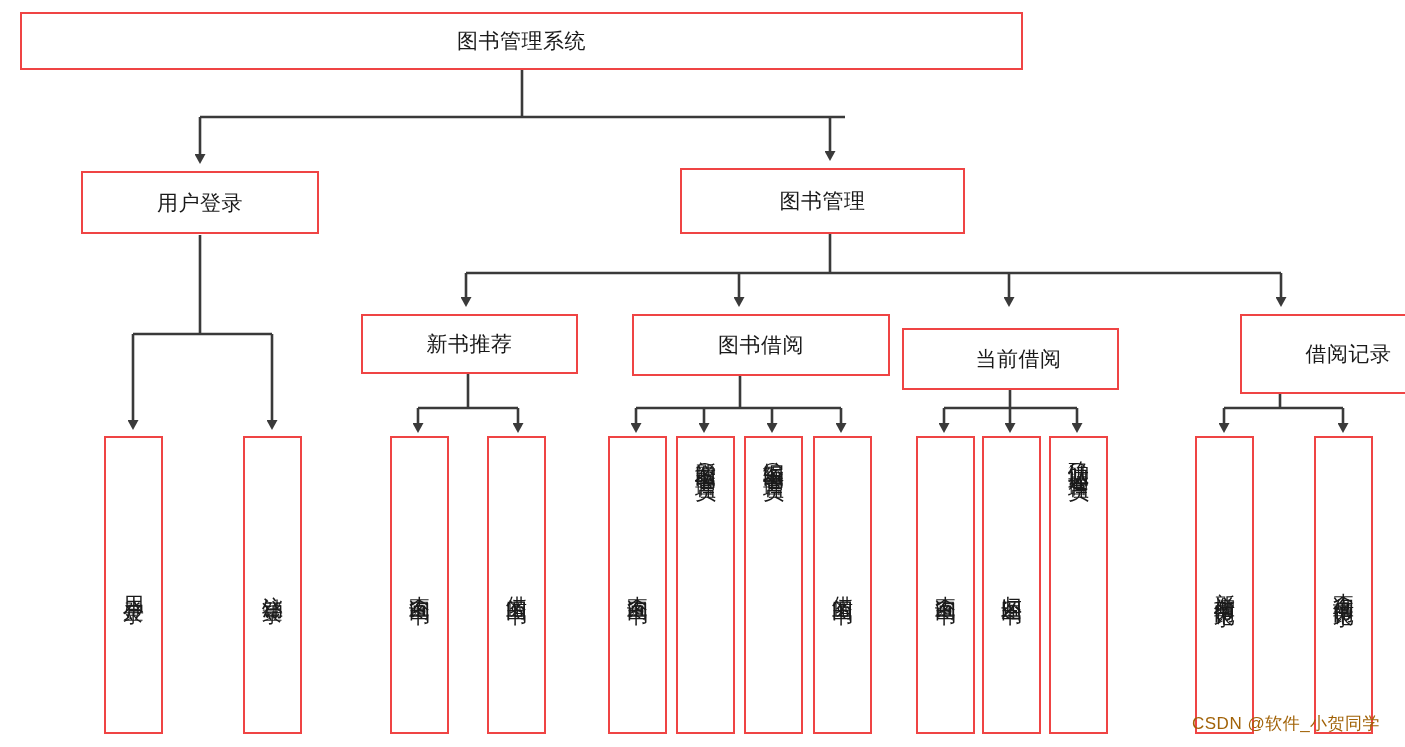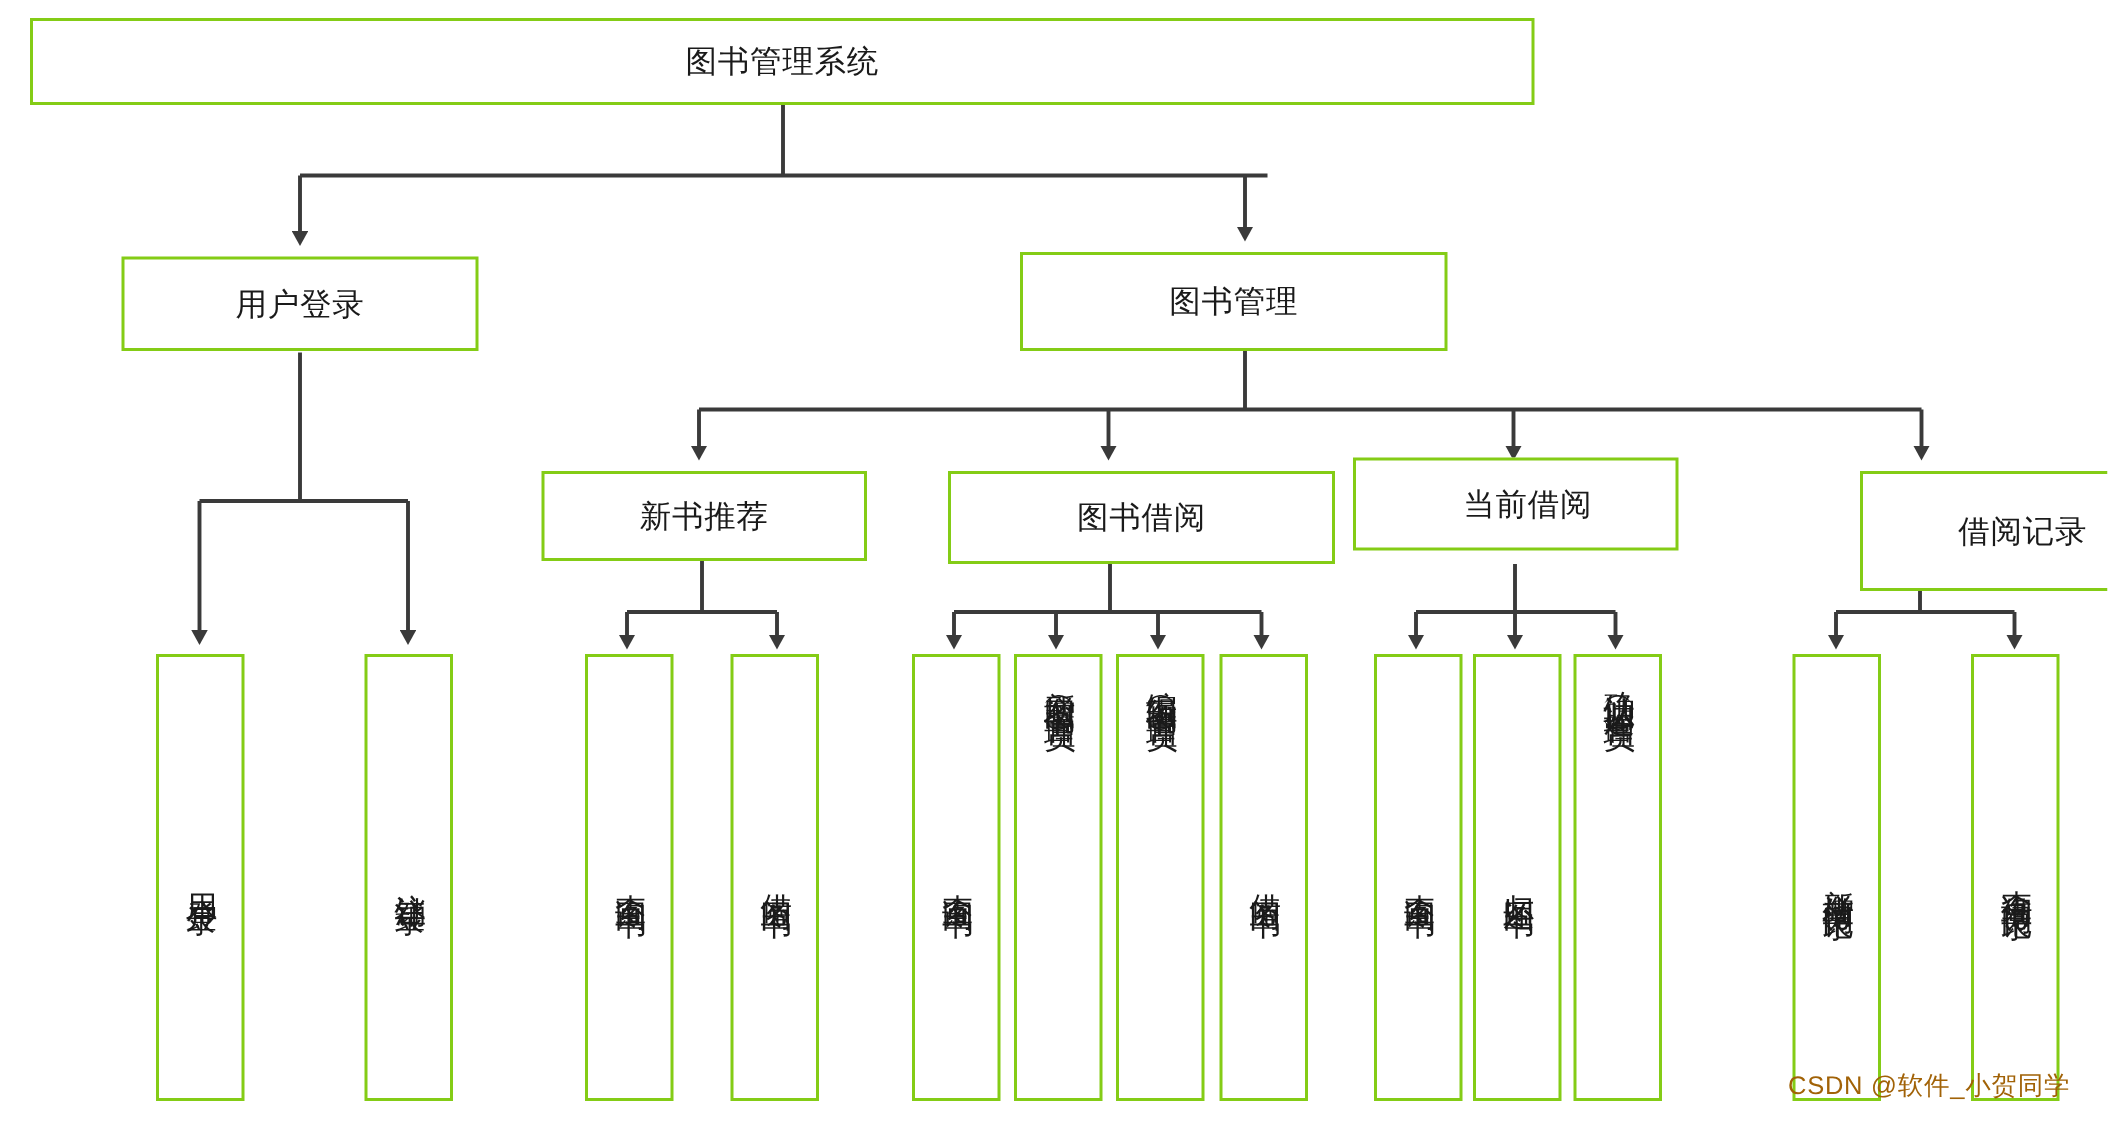--- a/index.html
+++ b/index.html
@@ -22,21 +22,21 @@
     left: 0;
     top: 0;
     width: 1405px;
     height: 747px;
     pointer-events: none;
   }
   .node {
     position: absolute;
     box-sizing: border-box;
     background: #ffffff;
-    border: 2px solid #84cc16;
+    border: 2px solid #ef4444;
     display: flex;
     align-items: center;
     justify-content: center;
     color: #1a1a1a;
   }
   .node.h {
     font-size: 21px;
     letter-spacing: 0.5px;
   }
   .node.v {
@@ -133,21 +133,21 @@
   </div>
 
   <div class="node h" style="left:361px; top:314px; width:217px; height:60px;align-items:center;">
     <span>新书推荐</span>
   </div>
 
   <div class="node h" style="left:632px; top:314px; width:258px; height:62px;">
     <span>图书借阅</span>
   </div>
 
-  <div class="node h" style="left:902px; top:305px; width:217px; height:62px;padding-left:16px;">
+  <div class="node h" style="left:902px; top:328px; width:217px; height:62px;padding-left:16px;">
     <span>当前借阅</span>
   </div>
 
   <div class="node h" style="left:1240px; top:314px; width:217px; height:80px;">
     <span>借阅记录</span>
   </div>
 
   <div class="node v" style="left:104px; top:436px; width:59px; height:298px;">
     <span class="vtext">用户登录</span>
   </div>

